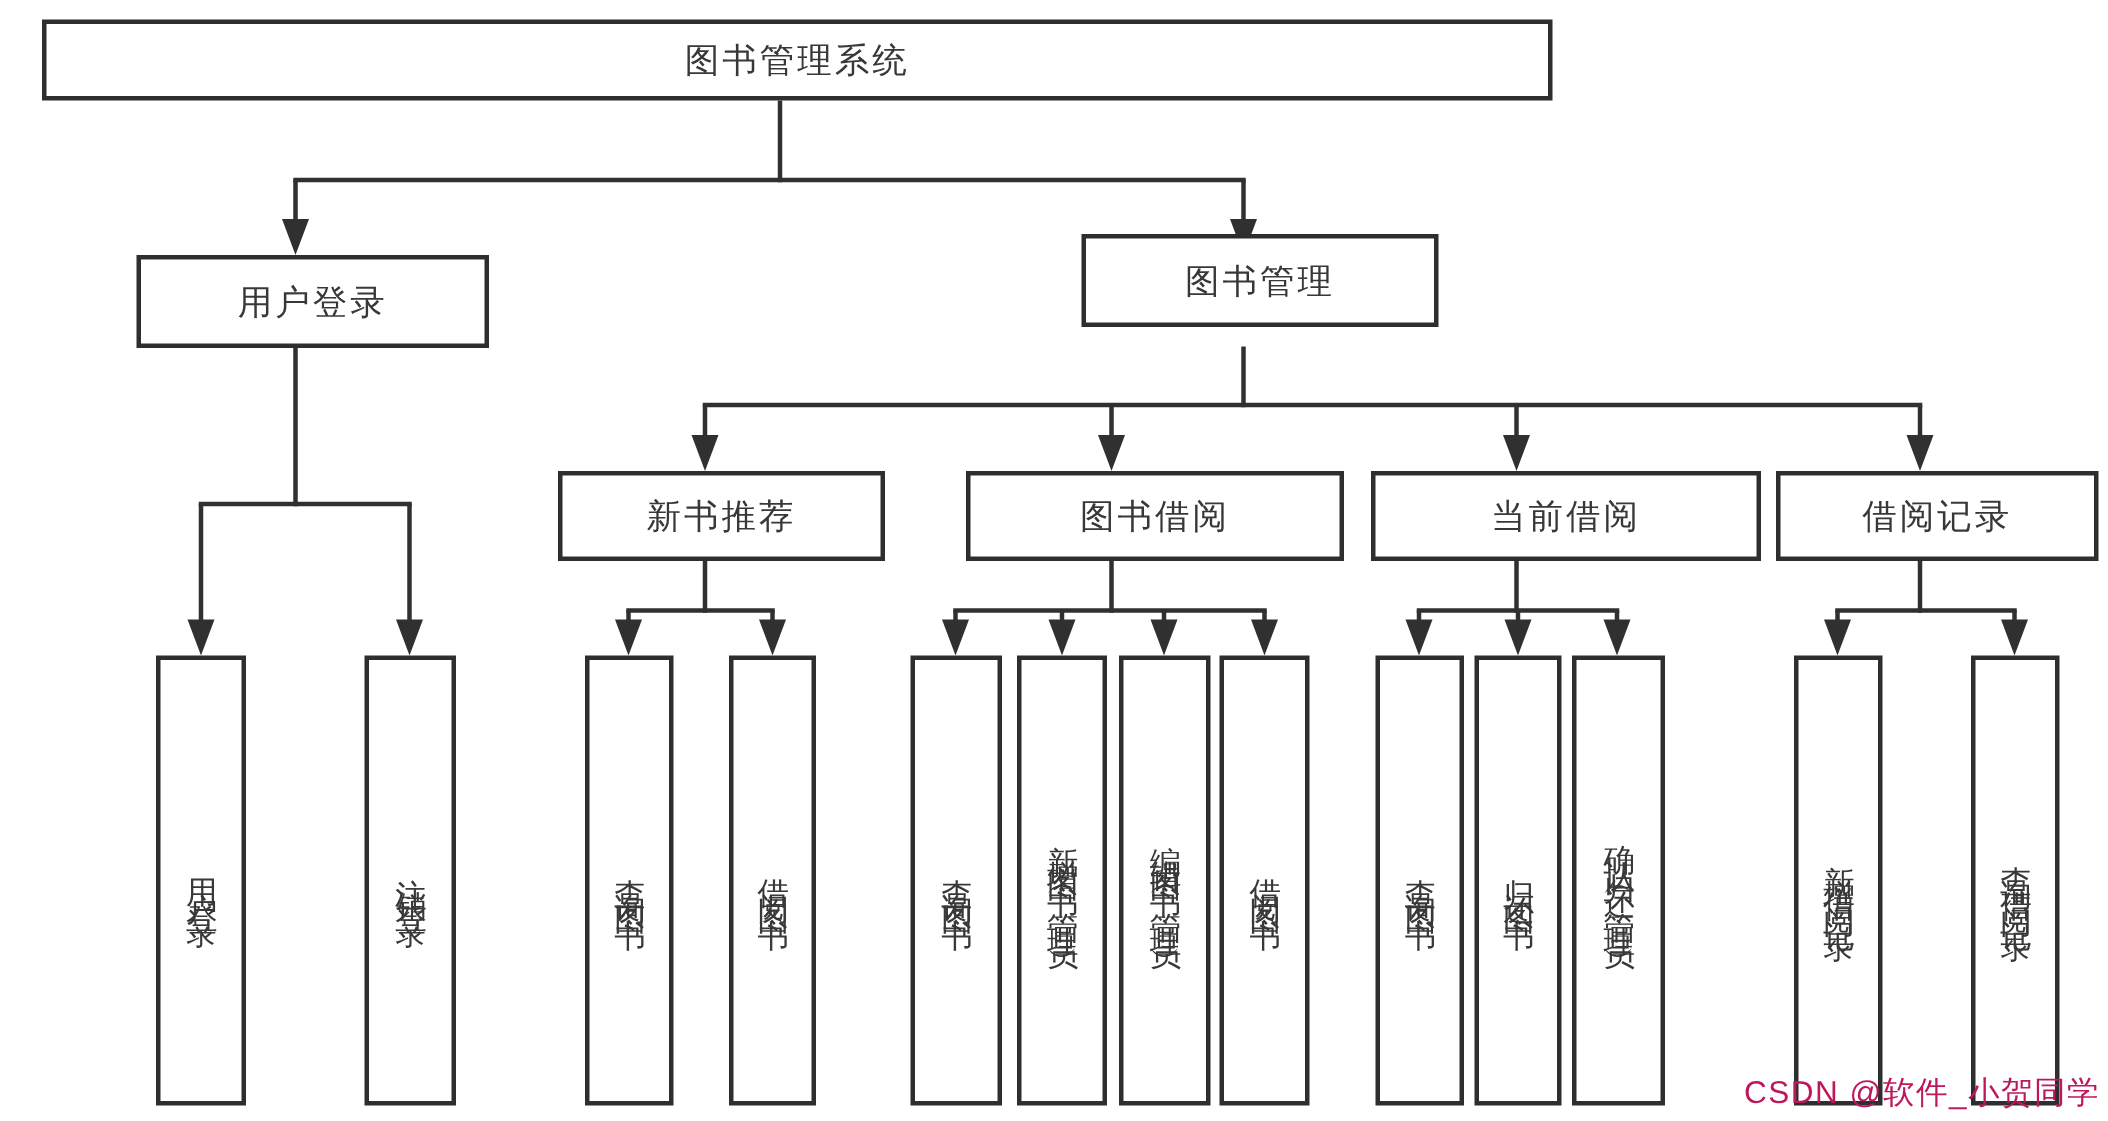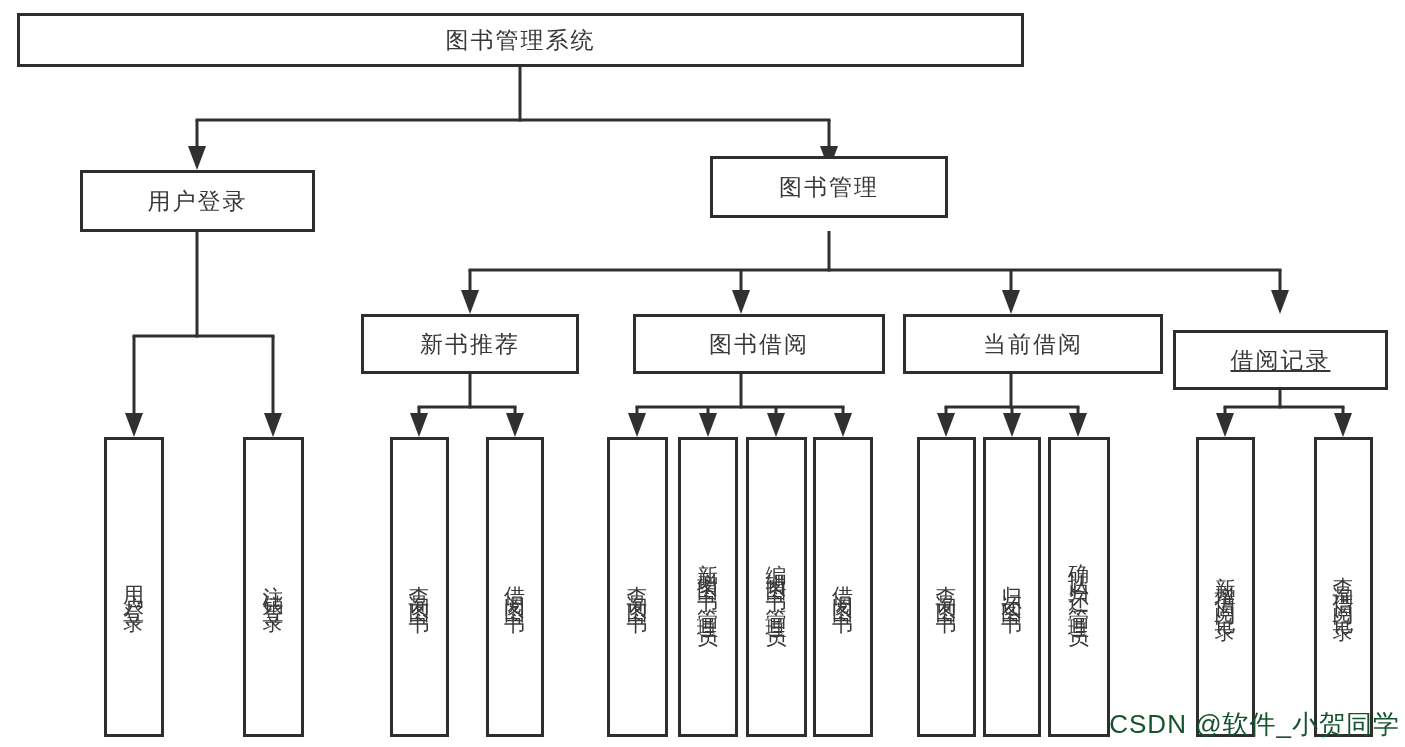--- a/index.html
+++ b/index.html
@@ -21,42 +21,43 @@
     box-sizing: border-box;
     border: 3px solid #2e2e2e;
     background: #ffffff;
     display: flex;
     align-items: center;
     justify-content: center;
     color: #383838;
     font-size: 23px;
     letter-spacing: 2px;
     white-space: nowrap;
+    margin-left: 11px;
   }
   .leaf {
     position: absolute;
     box-sizing: border-box;
     border: 3px solid #2e2e2e;
     background: #ffffff;
     display: flex;
     align-items: center;
     justify-content: center;
     color: #383838;
     font-size: 21px;
     writing-mode: vertical-rl;
     text-orientation: mixed;
     letter-spacing: 9px;
     line-height: 1;
   }
   #watermark {
     position: absolute;
     right: 5px;
     bottom: 5px;
-    font-size: 26px;
-    color: #14532d;
+    font-size: 21px;
+    color: #be185d;
     letter-spacing: 1px;
     white-space: nowrap;
   }
 </style>
 </head>
 <body>
 
 <div id="canvas">
 
   <svg id="wires" viewBox="0 0 1405 747" xmlns="http://www.w3.org/2000/svg">
@@ -126,21 +127,21 @@
   </svg>
 
   <div class="node" style="left:17px; top:13px; width:1007px; height:54px;">图书管理系统</div>
 
   <div class="node" style="left:80px; top:170px; width:235px; height:62px;">用户登录</div>
   <div class="node" style="left:710px; top:156px; width:238px; height:62px;">图书管理</div>
 
   <div class="node" style="left:361px; top:314px; width:218px; height:60px;">新书推荐</div>
   <div class="node" style="left:633px; top:314px; width:252px; height:60px;">图书借阅</div>
   <div class="node" style="left:903px; top:314px; width:260px; height:60px;">当前借阅</div>
-  <div class="node" style="left:1173px; top:330px; width:215px; height:60px;text-decoration:underline;">借阅记录</div>
+  <div class="node" style="left:1173px; top:314px; width:215px; height:60px;">借阅记录</div>
 
   <div class="leaf" style="left:104px; top:437px; width:60px; height:300px;">用户登录</div>
   <div class="leaf" style="left:243px; top:437px; width:61px; height:300px;">注销登录</div>
 
   <div class="leaf" style="left:390px; top:437px; width:59px; height:300px;">查询图书</div>
   <div class="leaf" style="left:486px; top:437px; width:58px; height:300px;">借阅图书</div>
 
   <div class="leaf" style="left:607px; top:437px; width:61px; height:300px;">查询图书</div>
   <div class="leaf" style="left:678px; top:437px; width:60px; height:300px;">新增图书（管理员）</div>
   <div class="leaf" style="left:746px; top:437px; width:61px; height:300px;">编辑图书（管理员）</div>

